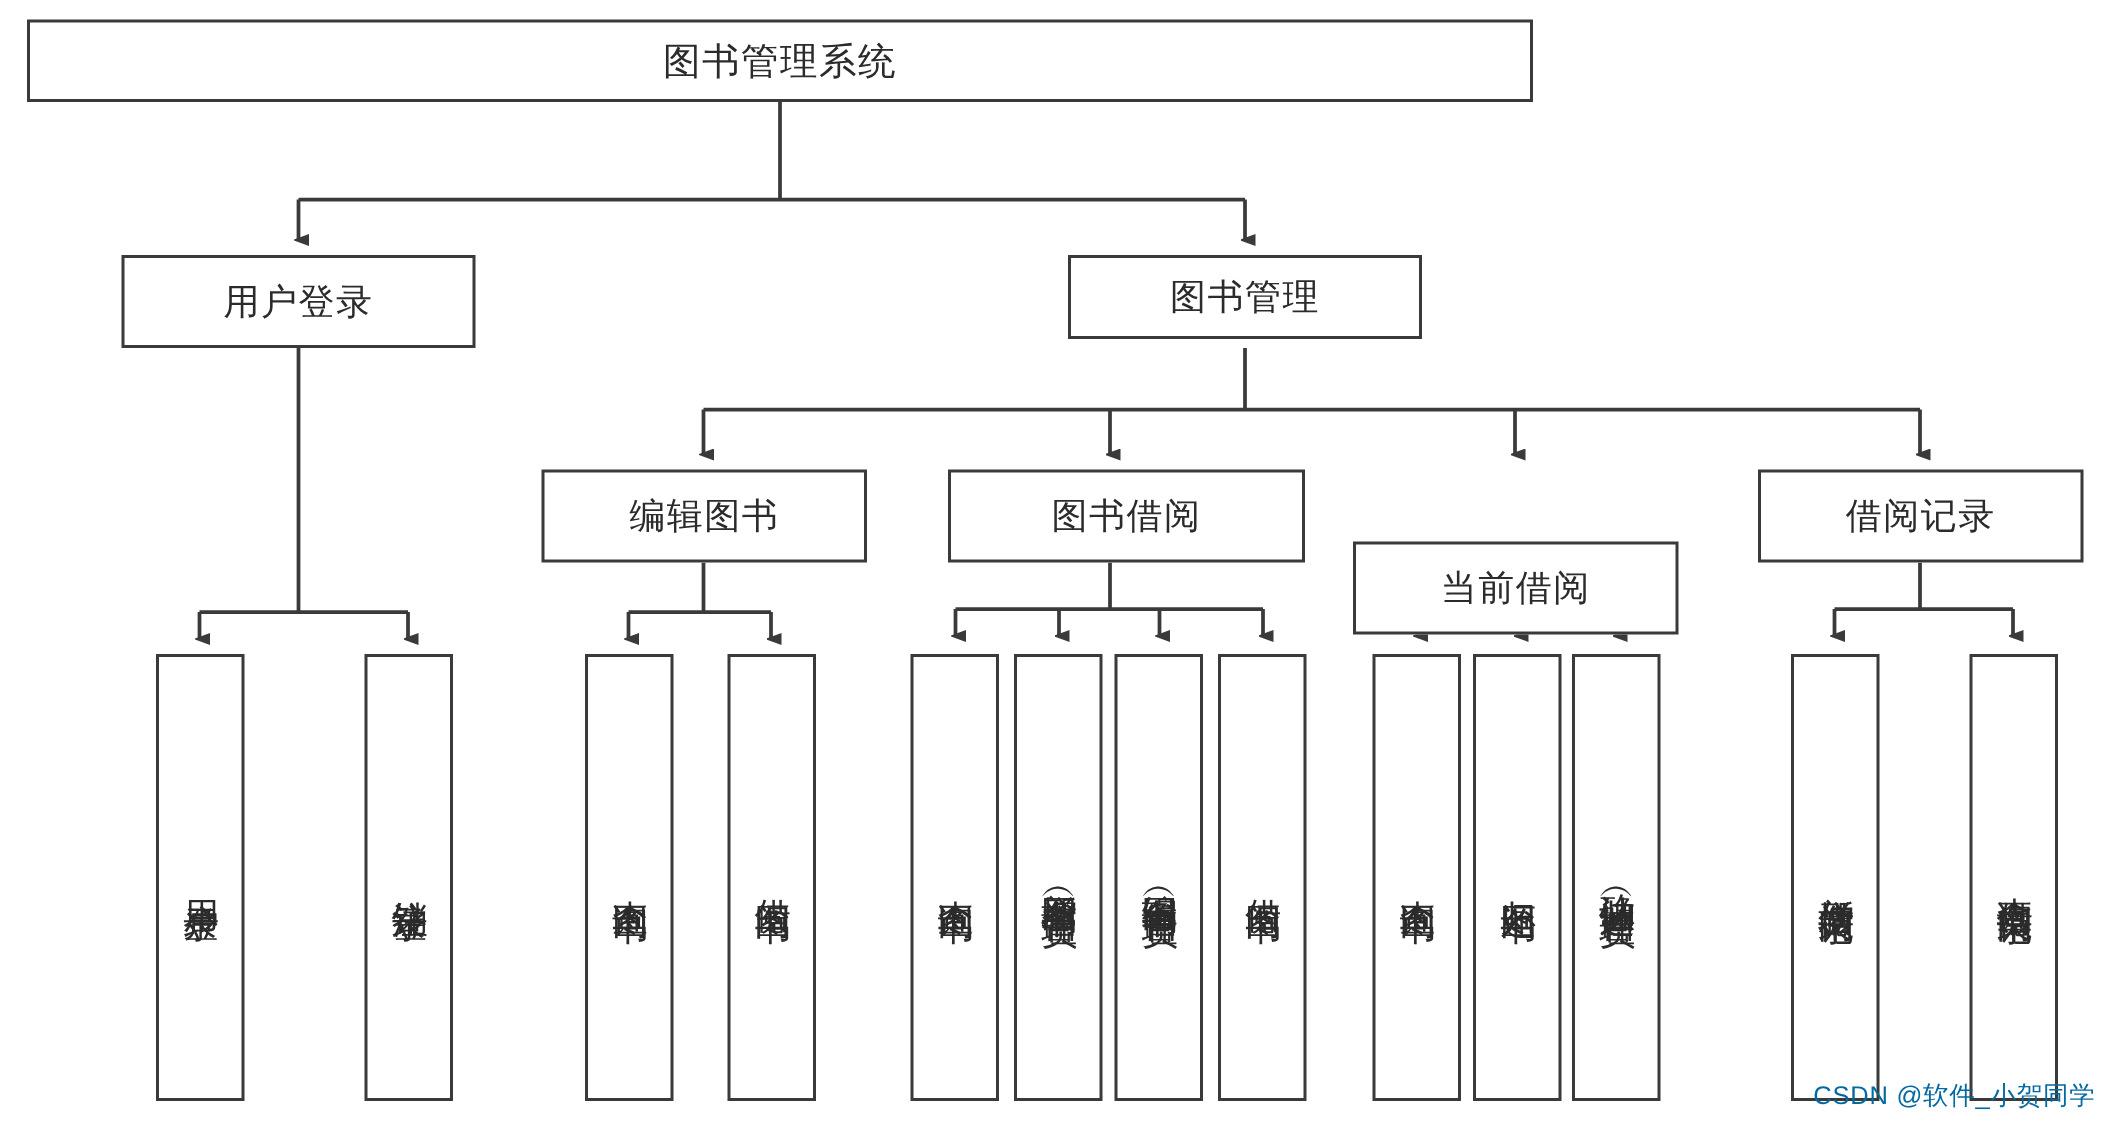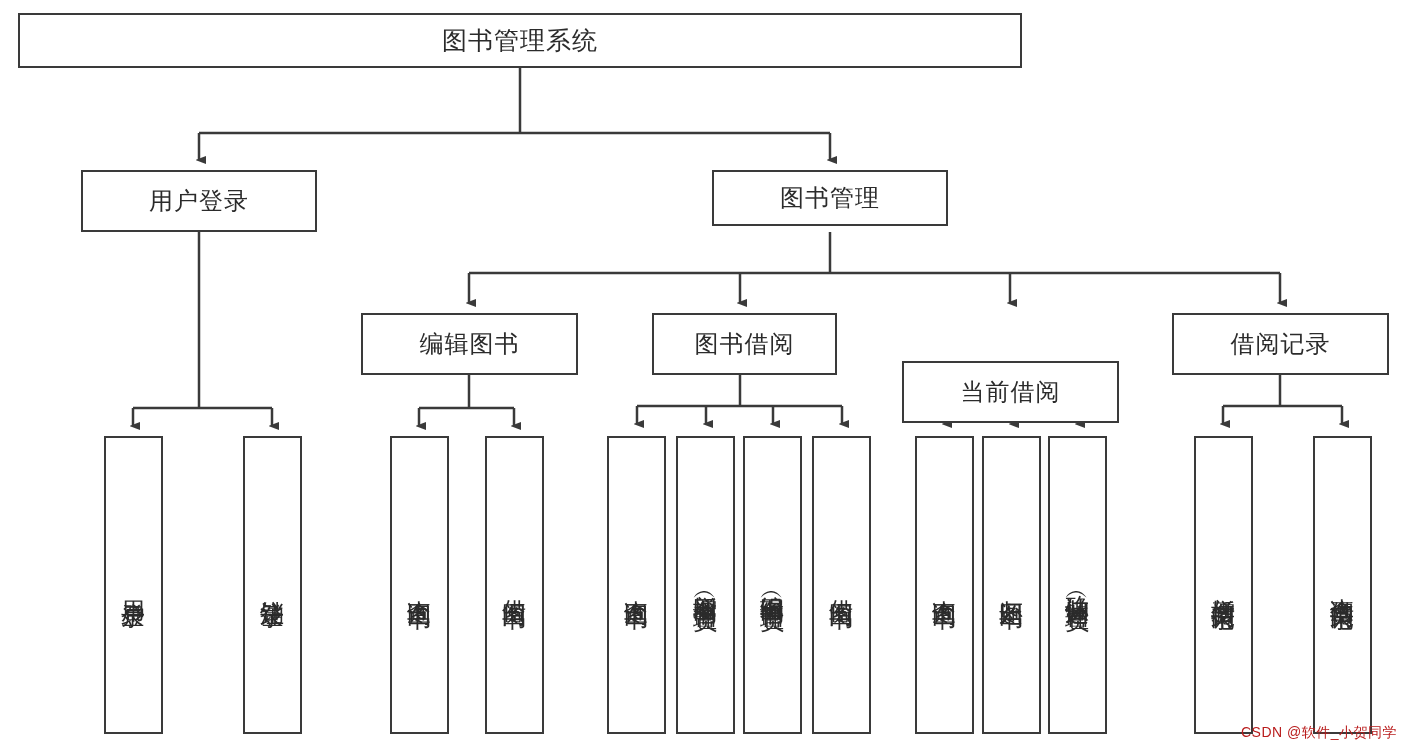--- a/index.html
+++ b/index.html
@@ -56,22 +56,22 @@
     text-orientation: upright;
     white-space: nowrap;
   }
   #root-node {
     font-size: 25px;
   }
   #watermark {
     position: absolute;
     right: 8px;
     bottom: 5px;
-    font-size: 14px;
-    color: #b91c1c;
+    font-size: 17px;
+    color: #0369a1;
     letter-spacing: 0.5px;
     white-space: nowrap;
     user-select: none;
     text-align: right;
   }
 </style>
 </head>
 <body>
 
 <div id="canvas">
@@ -133,21 +133,21 @@
   </div>
 
   <div class="node horiz" style="left:712px; top:170px; width:236px; height:56px;">
     <span class="lbl">图书管理</span>
   </div>
 
   <div class="node horiz" style="left:361px; top:313px; width:217px; height:62px;">
     <span class="lbl">编辑图书</span>
   </div>
 
-  <div class="node horiz" style="left:652px; top:313px; width:185px; height:62px;">
+  <div class="node horiz" style="left:632px; top:313px; width:238px; height:62px;">
     <span class="lbl">图书借阅</span>
   </div>
 
   <div class="node horiz" style="left:902px; top:313px; width:217px; height:62px;margin-top:48px;">
     <span class="lbl">当前借阅</span>
   </div>
 
   <div class="node horiz" style="left:1172px; top:313px; width:217px; height:62px;align-items:center;">
     <span class="lbl">借阅记录</span>
   </div>

